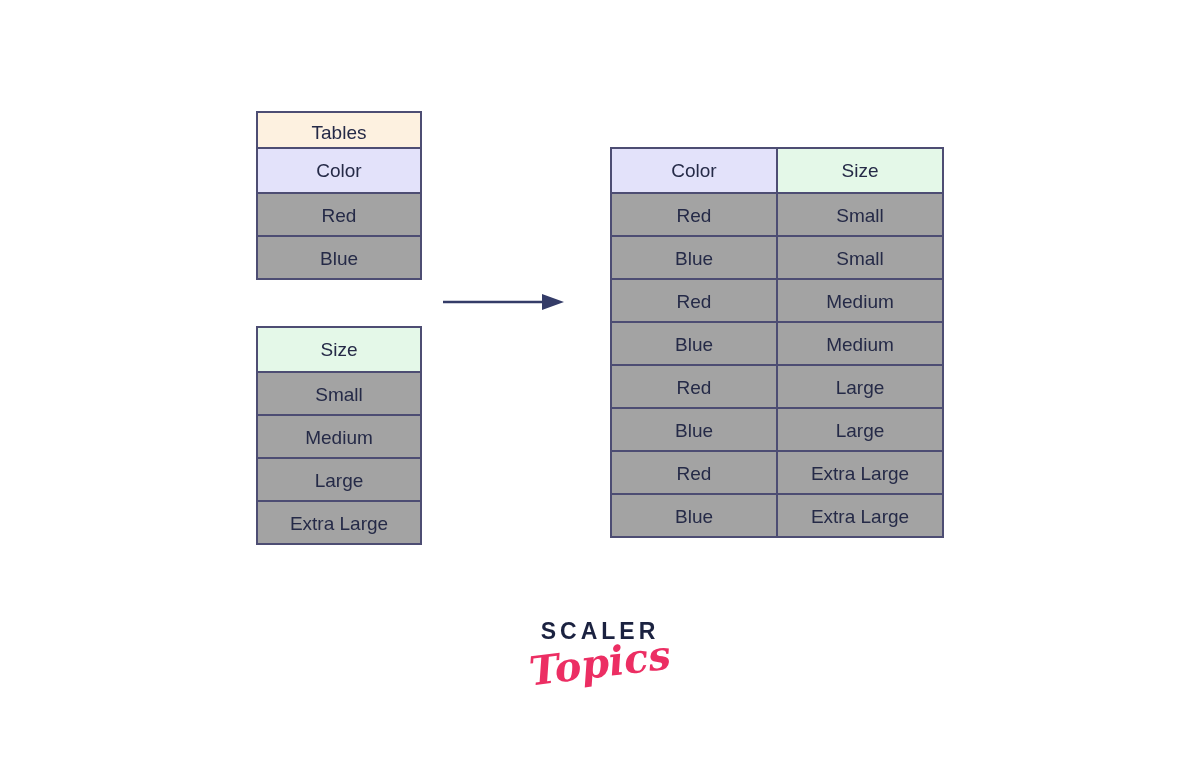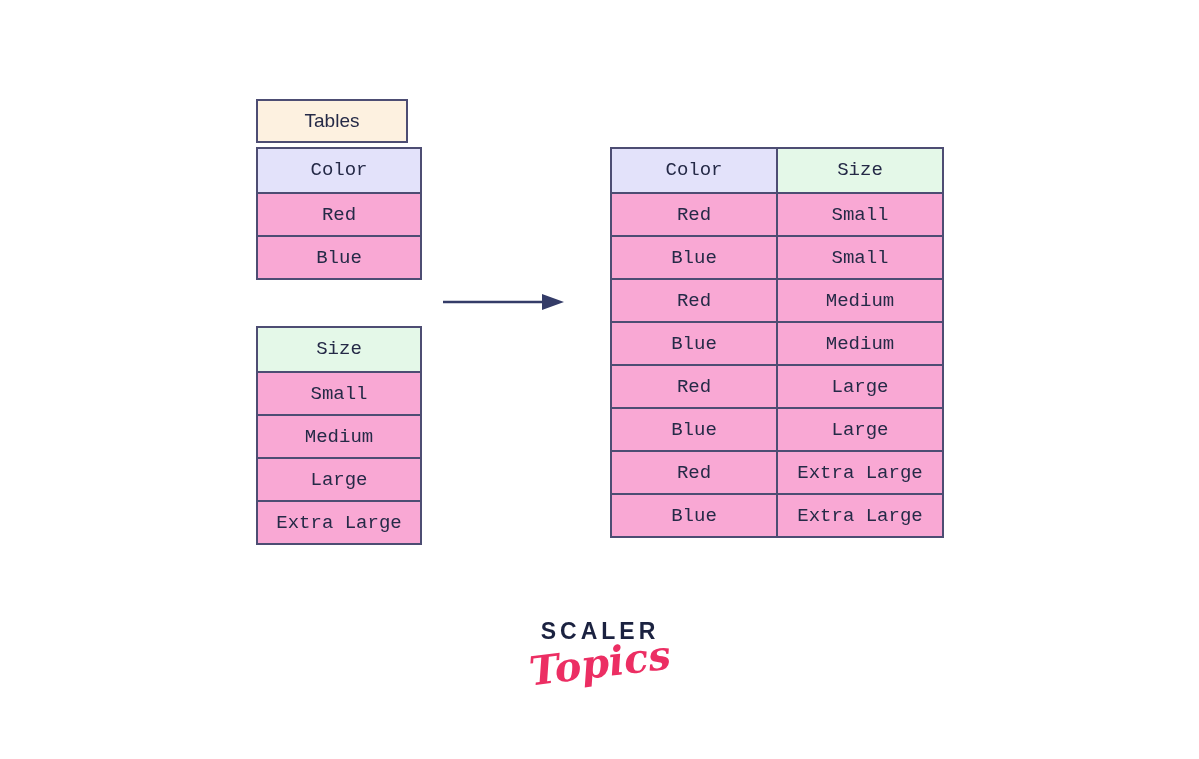--- a/index.html
+++ b/index.html
@@ -23,22 +23,21 @@
     line-height: 40px;
     background: var(--peach);
     border: 2px solid var(--border);
     text-align: center;
     font-size: 19px;
   }
 
   .tbl {
     position: absolute;
     border: 2px solid var(--border);
-    background: #f9a8d4;
-    font-family: Liberation Mono, monospace;
+    background: #a3a3a3;
   }
   .row {
     height: 43px;
     line-height: 43px;
     border-top: 2px solid var(--border);
     text-align: center;
     font-size: 19px;
     display: flex;
   }
   .row:first-child { border-top: none; }
@@ -73,21 +72,21 @@
     margin-top: -4px;
     color: var(--logo-pink);
     transform: rotate(-7deg);
   }
 </style>
 </head>
 <body>
 
 <div class="canvas">
 
-  <div class="header-box" style="left:256px; top:99px; width:152px;">
+  <div class="header-box" style="left:256px; top:111px; width:166px;">
     <span>Tables</span>
   </div>
 
   <div class="tbl" style="left:256px; top:147px; width:166px;">
     <div class="row single bg-lavender">
       <div class="cell">Color</div>
     </div>
     <div class="row single">
       <div class="cell">Red</div>
     </div>

